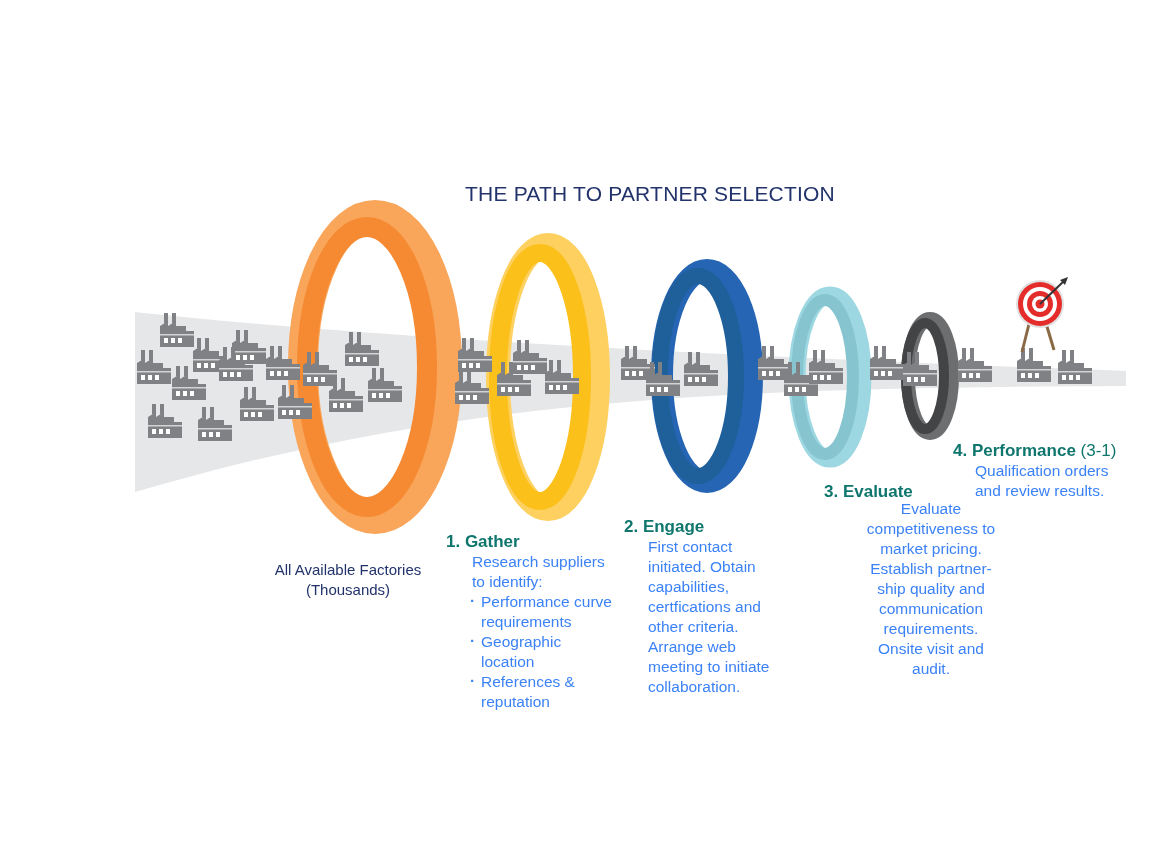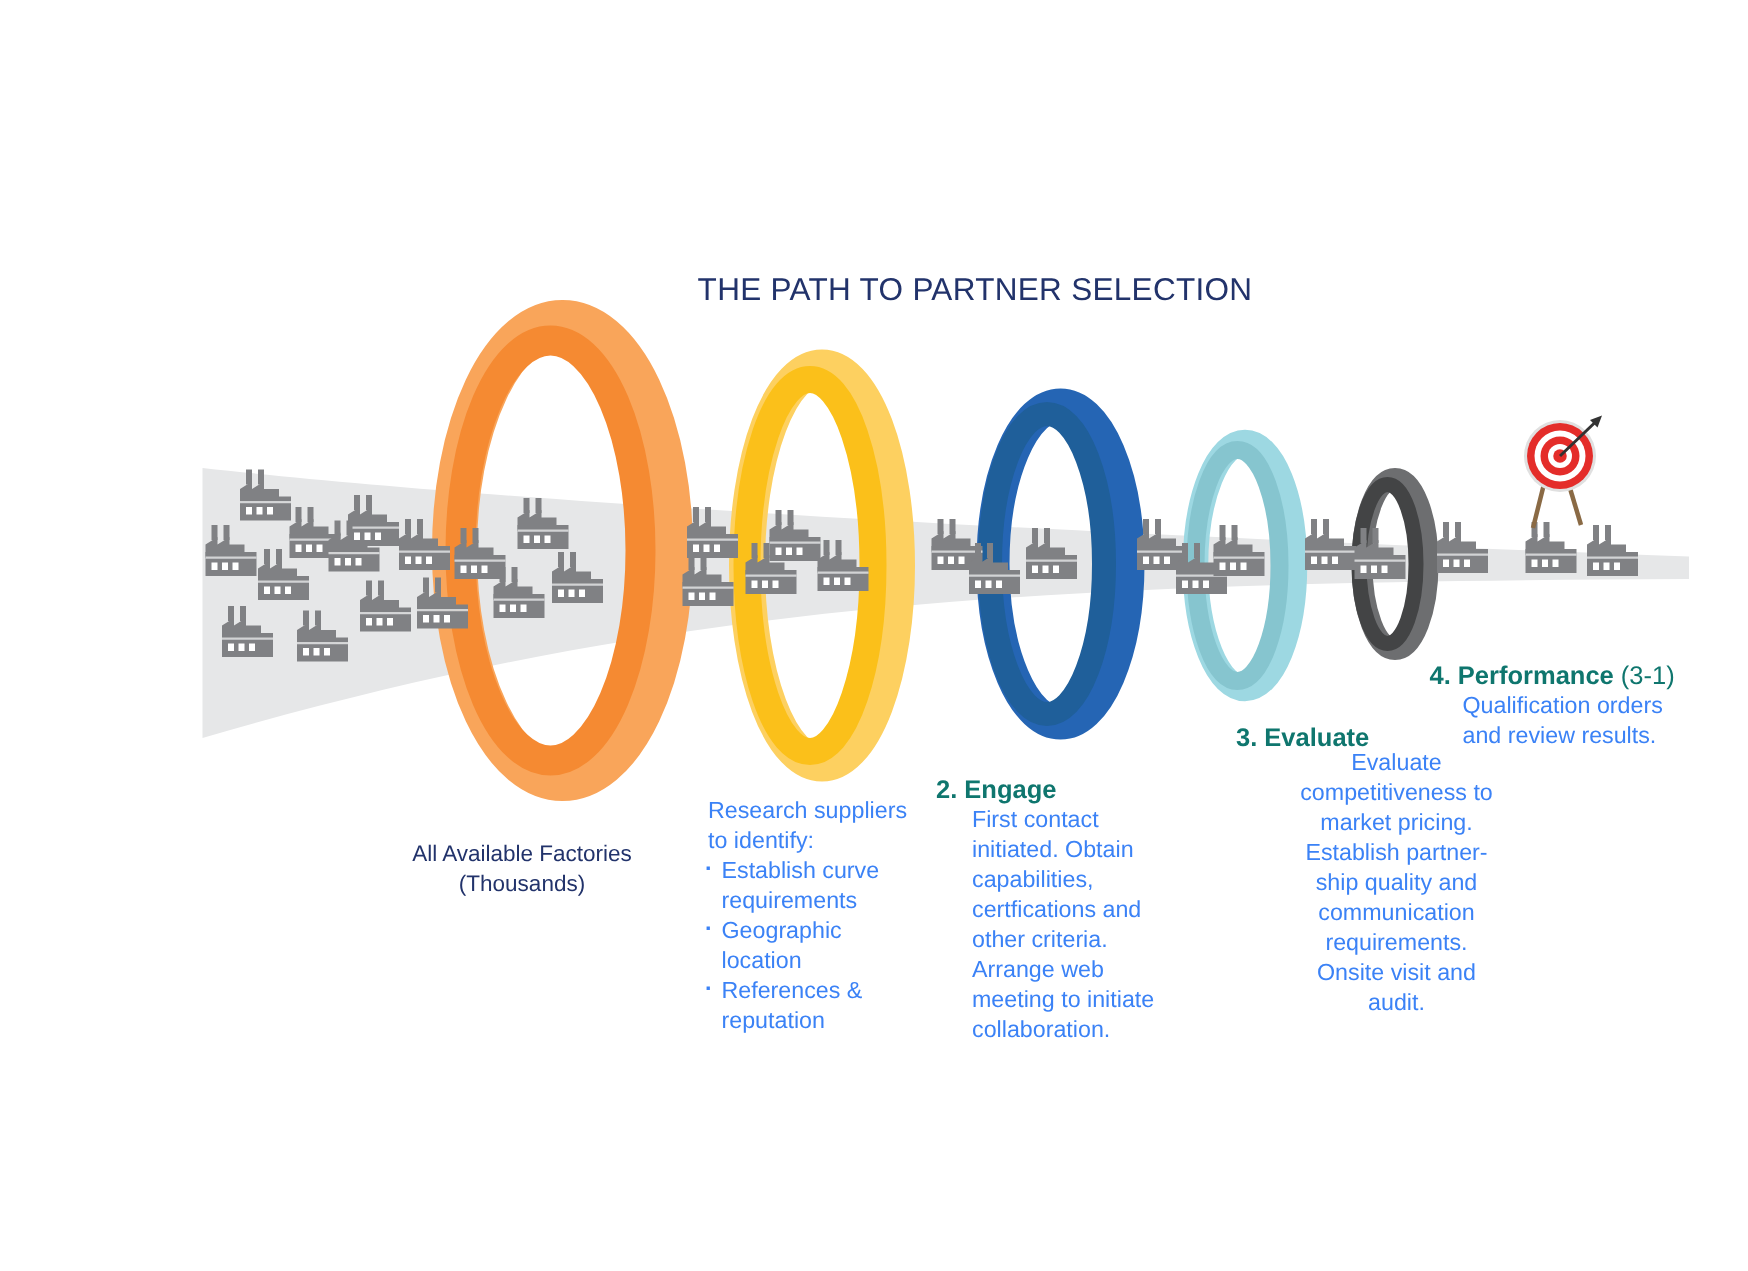--- a/index.html
+++ b/index.html
@@ -106,24 +106,25 @@
   </svg>
 
   <div class="title">THE PATH TO PARTNER SELECTION</div>
 
   <div class="caption" style="left:244px; top:560px; width:208px; text-align:center;">
     <div>All Available Factories</div>
     <div>(Thousands)</div>
   </div>
 
   <div class="caption" style="left:446px; top:531px; width:200px;">
+    <div class="step-head">1. Gather</div>
     <div class="step-body">
       <div>Research suppliers</div>
       <div>to identify:</div>
-      <span class="bullet"><span>Establish curve</span><br><span>requirements</span></span>
+      <span class="bullet"><span>Performance curve</span><br><span>requirements</span></span>
       <span class="bullet"><span>Geographic</span><br><span>location</span></span>
       <span class="bullet"><span>References &amp;</span><br><span>reputation</span></span>
     </div>
   </div>
 
   <div class="caption" style="left:624px; top:516px; width:180px;">
     <div class="step-head">2. Engage</div>
     <div class="step-body" style="padding-left:24px;">
       <div>First contact</div>
       <div>initiated. Obtain</div>

